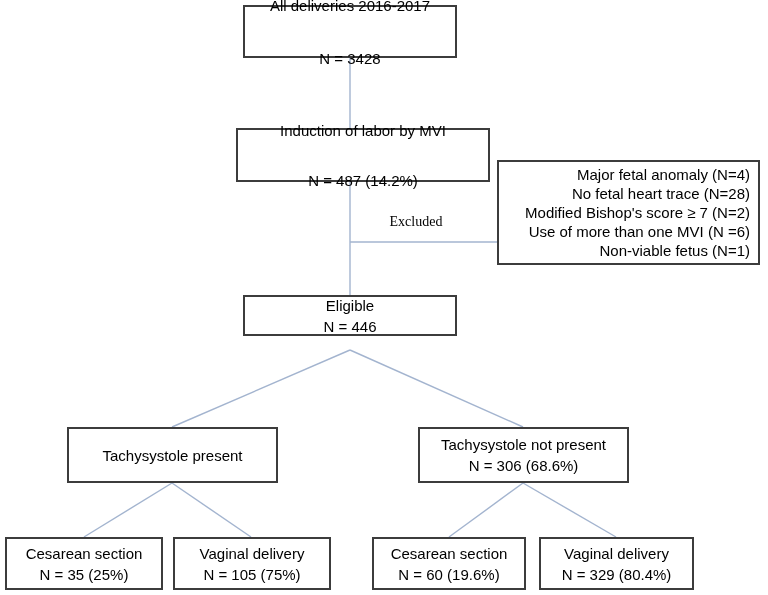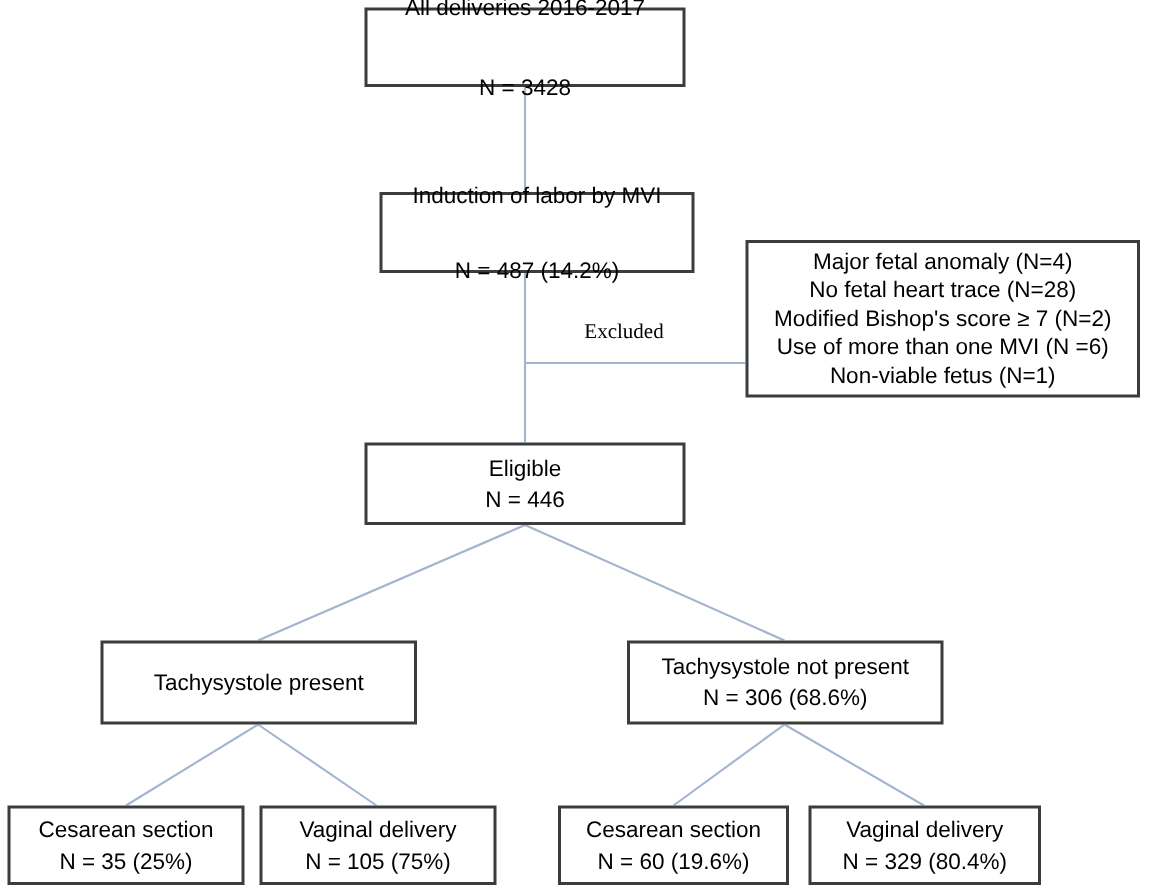--- a/index.html
+++ b/index.html
@@ -35,21 +35,21 @@
     background: #ffffff;
     display: flex;
     flex-direction: column;
     align-items: center;
     justify-content: center;
     text-align: center;
     font-size: 15px;
     line-height: 21px;
   }
   .box.list {
-    align-items: center;
+    align-items: flex-end;
     text-align: left;
     justify-content: center;
     padding: 4px 8px;
     line-height: 19px;
   }
   .excluded-label {
     position: absolute;
     left: 360px;
     top: 210px;
     width: 112px;
@@ -74,36 +74,36 @@
     <line x1="172" y1="483" x2="251" y2="537"></line>
     <line x1="523" y1="483" x2="449" y2="537"></line>
     <line x1="523" y1="483" x2="616" y2="537"></line>
   </svg>
 
   <div class="box" style="left:243px; top:5px; width:214px; height:53px;gap:32px;">
     <span>All deliveries 2016-2017</span>
     <span>N = 3428</span>
   </div>
 
-  <div class="box" style="left:253px; top:128px; width:210px; height:54px;gap:29px;">
+  <div class="box" style="left:236px; top:128px; width:254px; height:54px;gap:29px;">
     <span>Induction of labor by MVI</span>
     <span>N = 487 (14.2%)</span>
   </div>
 
   <span class="excluded-label">Excluded</span>
 
   <div class="box list" style="left:497px; top:160px; width:263px; height:105px;">
     <span>Major fetal anomaly (N=4)</span>
     <span>No fetal heart trace (N=28)</span>
     <span>Modified Bishop's score ≥ 7 (N=2)</span>
     <span>Use of more than one MVI (N =6)</span>
     <span>Non-viable fetus (N=1)</span>
   </div>
 
-  <div class="box" style="left:243px; top:295px; width:214px; height:55px;">
+  <div class="box" style="left:243px; top:295px; width:214px; height:41px;">
     <span>Eligible</span>
     <span>N = 446</span>
   </div>
 
   <div class="box" style="left:67px; top:427px; width:211px; height:56px;">
     <span>Tachysystole present</span>
   </div>
 
   <div class="box" style="left:418px; top:427px; width:211px; height:56px;text-align:right;">
     <span>Tachysystole not present</span>

